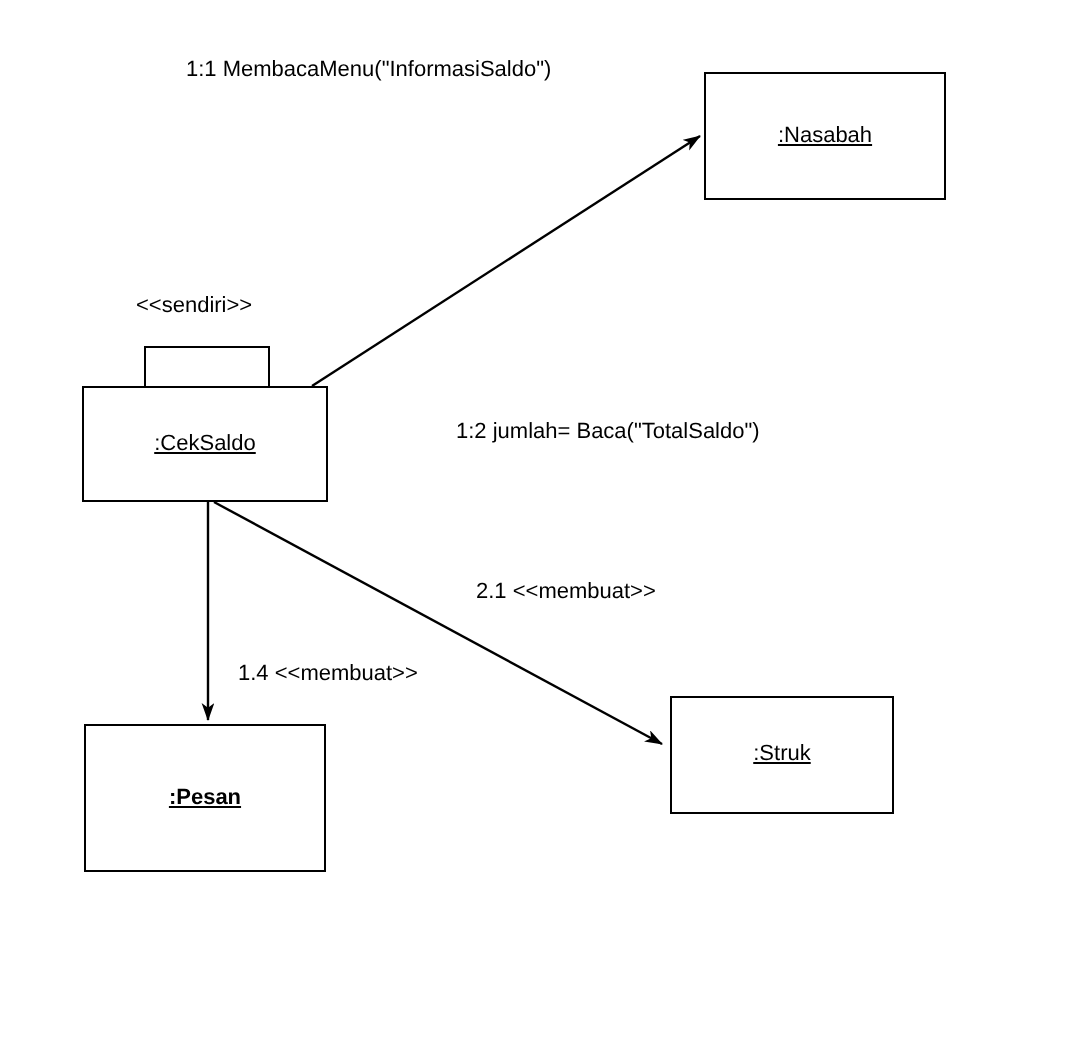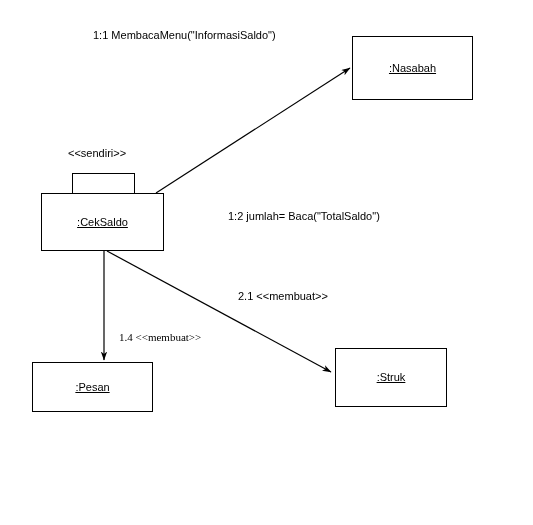--- a/index.html
+++ b/index.html
@@ -79,32 +79,32 @@
   <div class="self-loop-rect" id="self-loop-el" style="left: 72px; top: 173px; width: 63px; height: 21px;"></div>
 
   <div class="node-box" id="node-nasabah" style="left: 352px; top: 36px; width: 121px; height: 64px;">
     <span class="node-label">:Nasabah</span>
   </div>
 
   <div class="node-box" id="node-ceksaldo" style="left: 41px; top: 193px; width: 123px; height: 58px;">
     <span class="node-label">:CekSaldo</span>
   </div>
 
-  <div class="node-box" id="node-pesan" style="left: 32px; top: 362px; width: 121px; height: 50px;">
+  <div class="node-box" id="node-pesan" style="left: 42px; top: 362px; width: 121px; height: 74px; font-weight: bold;">
     <span class="node-label">:Pesan</span>
   </div>
 
   <div class="node-box" id="node-struk" style="left: 335px; top: 348px; width: 112px; height: 59px;">
     <span class="node-label">:Struk</span>
   </div>
 
   <div class="msg-label" id="label-msg-1-1" style="left: 93px; top: 28px;">1:1 MembacaMenu("InformasiSaldo")</div>
 
 
   <div class="msg-label" id="label-msg-sendiri" style="left: 68px; top: 146px;">&lt;&lt;sendiri&gt;&gt;</div>
 
   <div class="msg-label" id="label-msg-1-2" style="left: 228px; top: 209px;">1:2 jumlah= Baca("TotalSaldo")</div>
 
   <div class="msg-label" id="label-msg-2-1" style="left: 238px; top: 289px; text-align: center;">2.1 &lt;&lt;membuat&gt;&gt;</div>
 
-  <div class="msg-label" id="label-msg-1-4" style="left: 119px; top: 330px; font-family: Liberation Serif, serif;">1.4 &lt;&lt;membuat&gt;&gt;</div>
+  <div class="msg-label" id="label-msg-1-4" style="left: 119px; top: 330px;">1.4 &lt;&lt;membuat&gt;&gt;</div>
 
 </div>
 
 </body></html>

